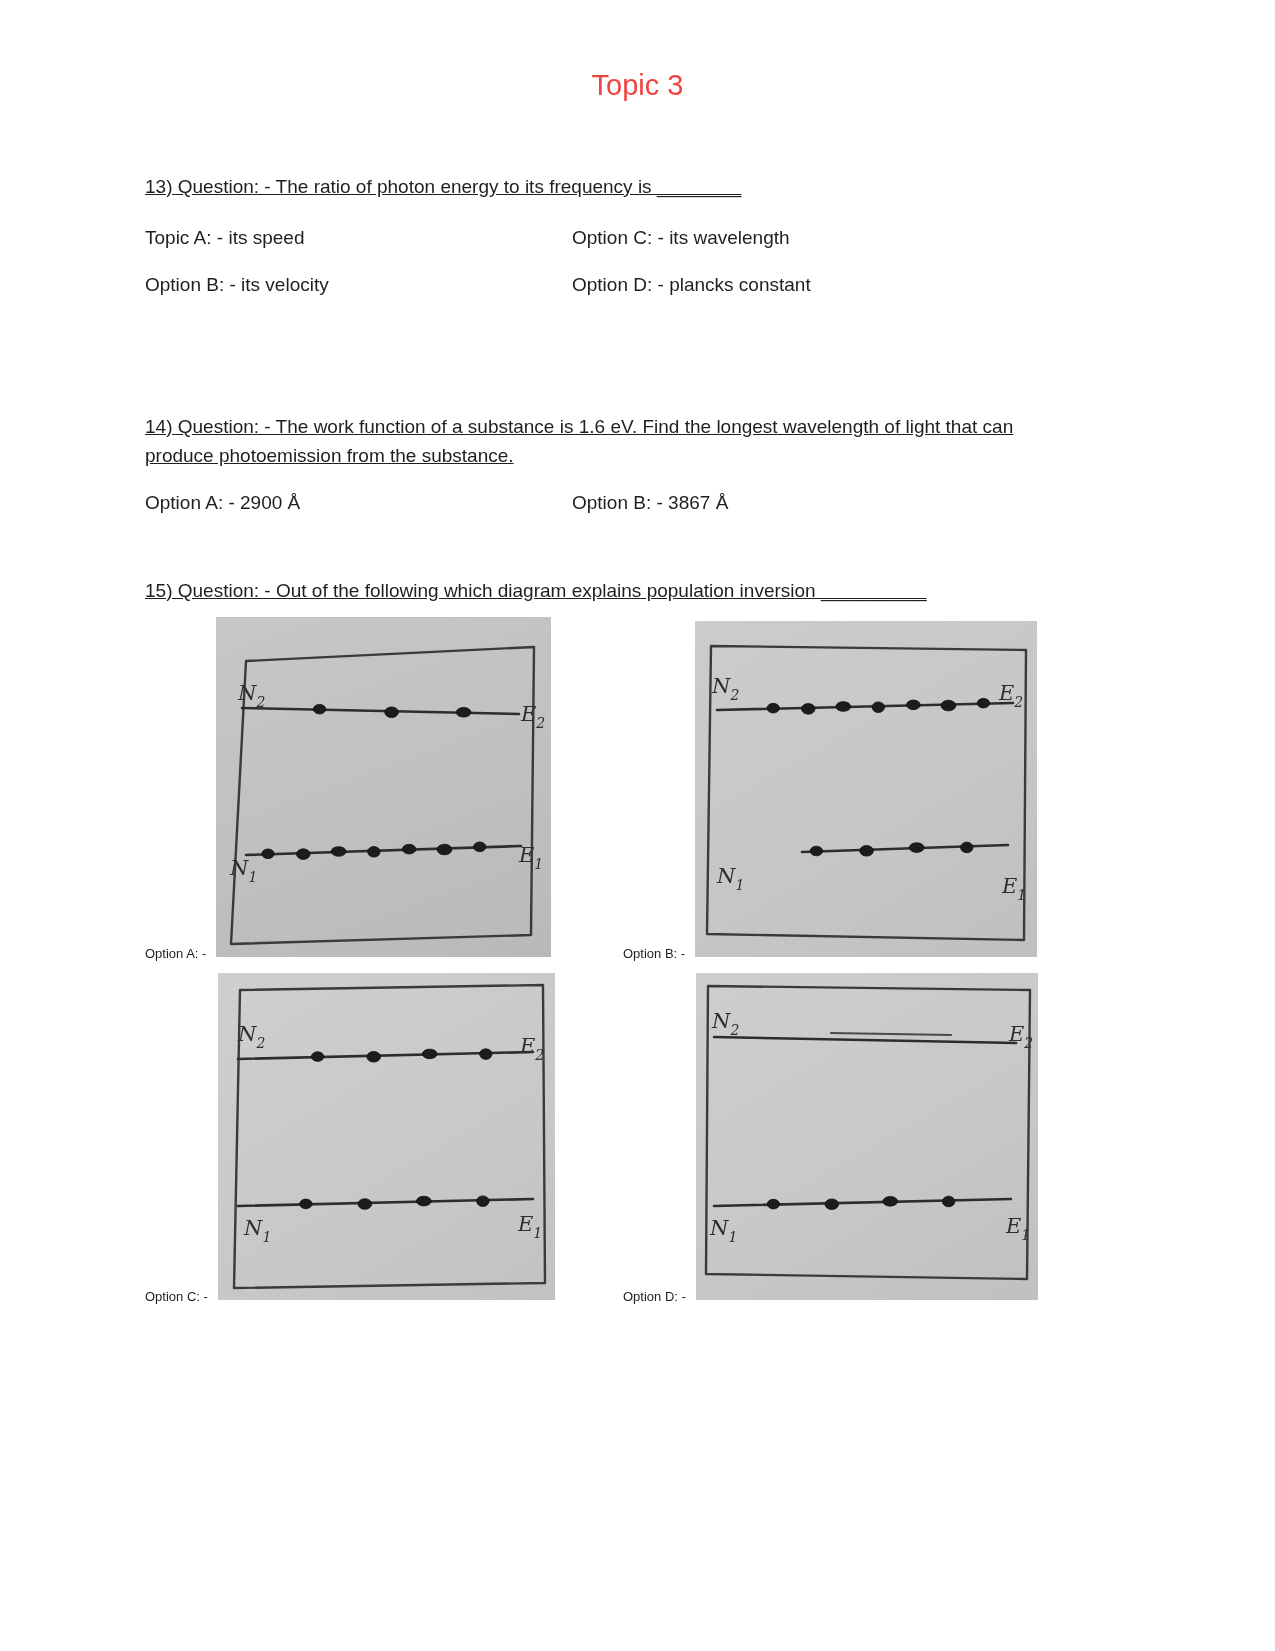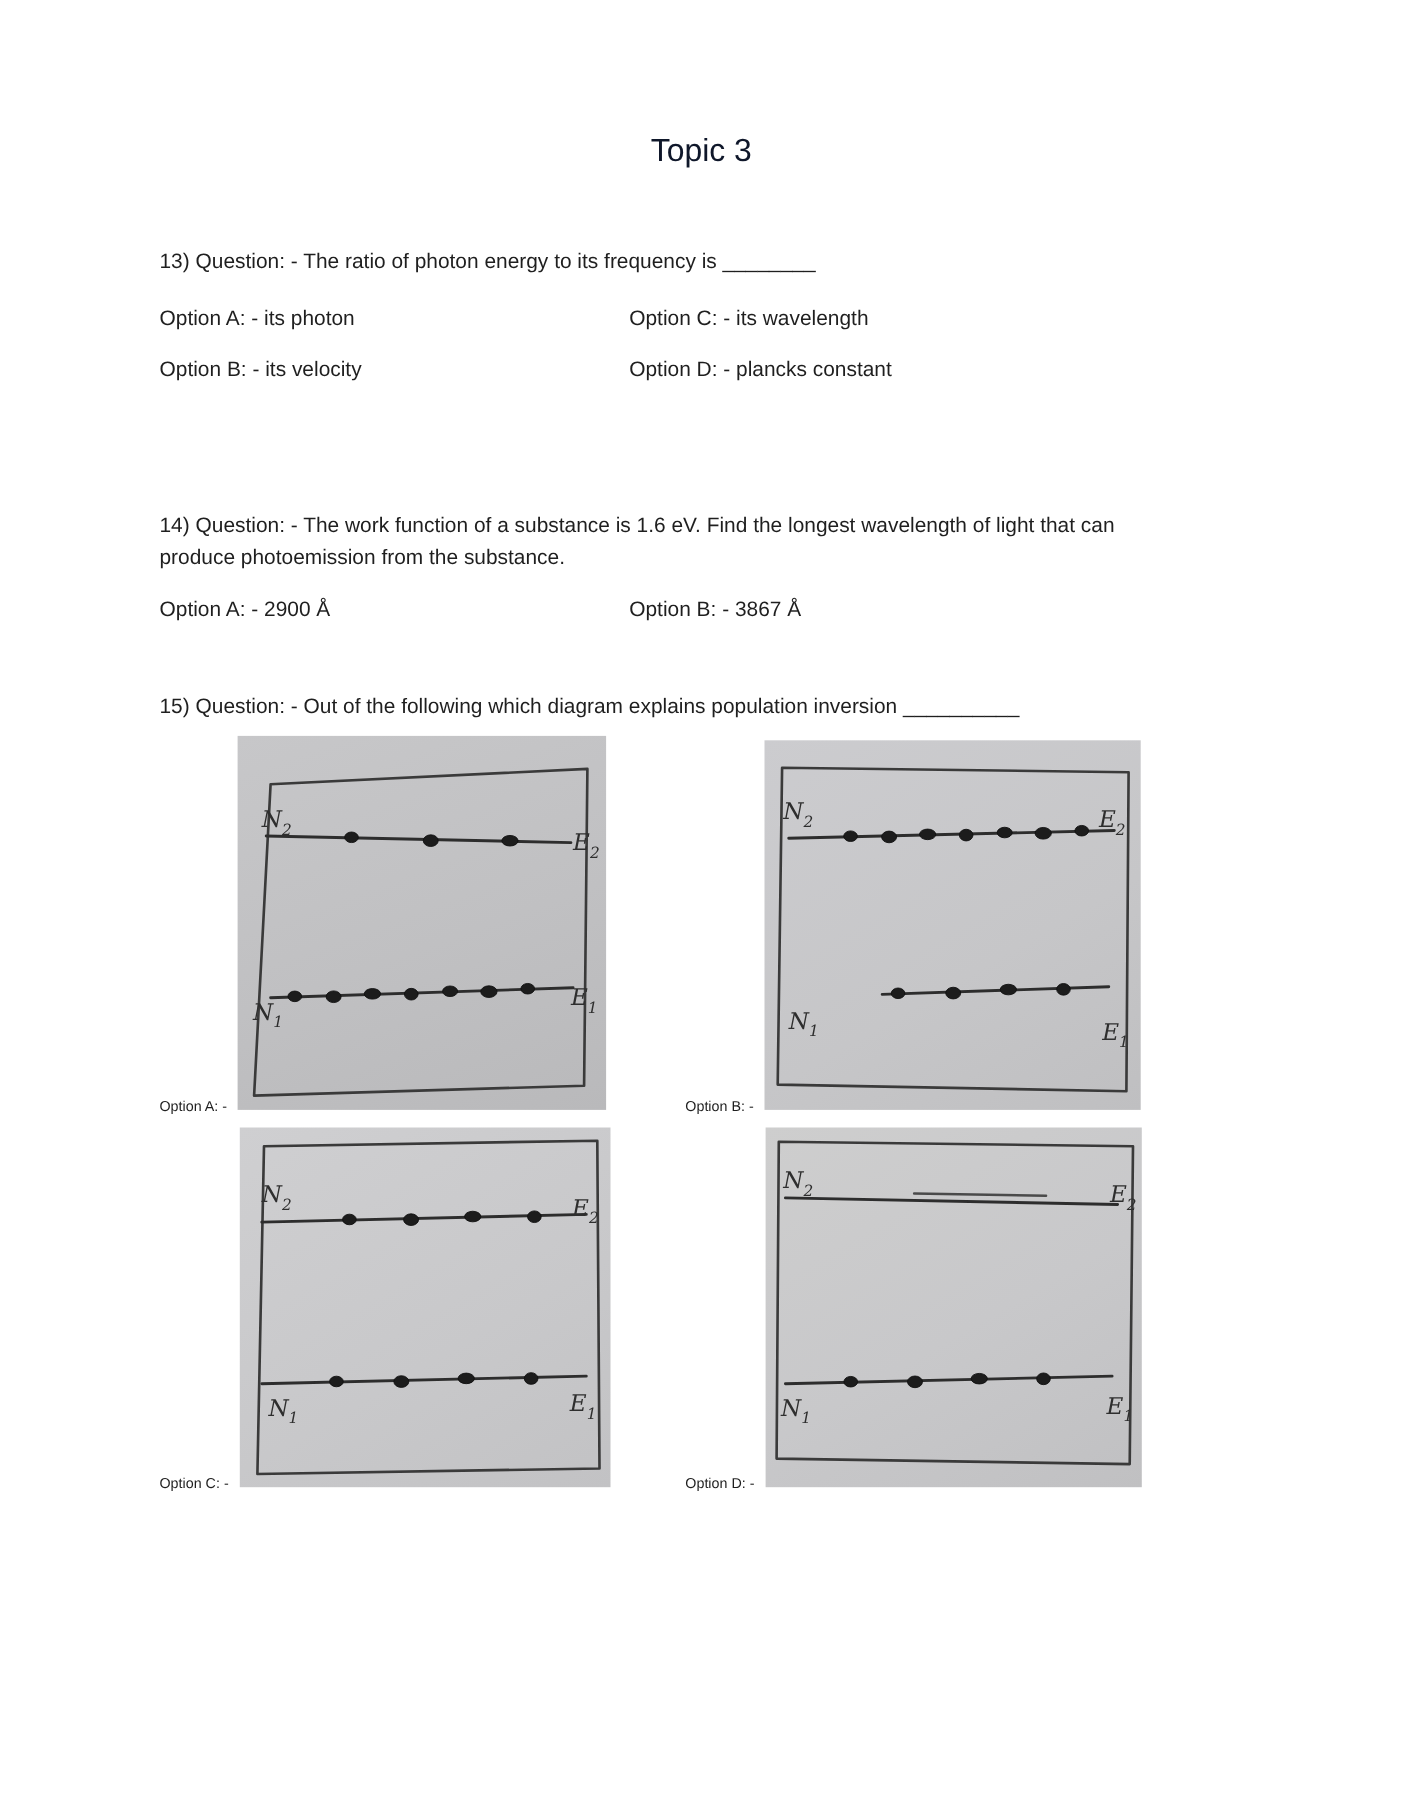--- a/index.html
+++ b/index.html
@@ -8,28 +8,28 @@
     position: relative;
     width: 1275px;
     height: 1651px;
     margin: 0 auto;
     background: #ffffff;
     font-family: "Liberation Sans", sans-serif;
     color: #1f1f1f;
     overflow: hidden;
   }
   .title {
-    padding-top: 120px;
+    padding-top: 68px;
     text-align: center;
     font-size: 29px;
     line-height: 34px;
-    color: #0f172a;
+    color: #ef4444;
   }
   .content { margin: 0 145px; }
-  .qtext { font-size: 19px; line-height: 29px; }
+  .qtext { font-size: 19px; line-height: 29px; text-decoration: underline; }
   .q13 { margin-top: 70px; }
   .opts {
     display: grid;
     grid-template-columns: 427px 1fr;
     row-gap: 25px;
     margin-top: 26px;
     font-size: 19px;
     line-height: 22px;
   }
   .q14 { margin-top: 116px; max-width: 930px; }
@@ -60,21 +60,21 @@
 
 <div class="page">
 
   <div class="title">Topic 3</div>
 
   <div class="content">
 
     <div class="q13">
       <div class="qtext">13) Question: - The ratio of photon energy to its frequency is ________</div>
       <div class="opts">
-        <div>Option A: - its photon</div>
+        <div>Topic A: - its speed</div>
         <div>Option C: - its wavelength</div>
         <div>Option B: - its velocity</div>
         <div>Option D: - plancks constant</div>
       </div>
     </div>
 
     <div class="q14">
       <div class="qtext">14) Question: - The work function of a substance is 1.6 eV. Find the longest wavelength of light that can produce photoemission from the substance.</div>
     </div>
     <div class="opts q14opts">

